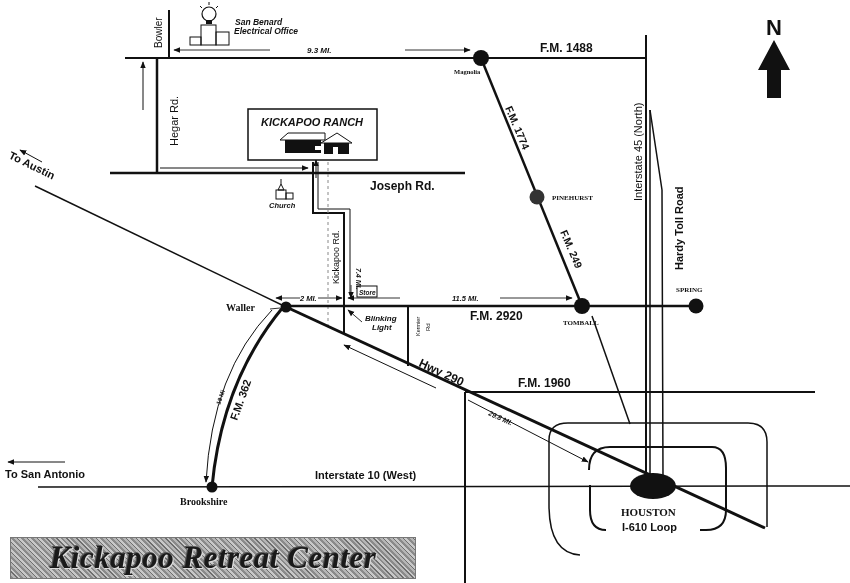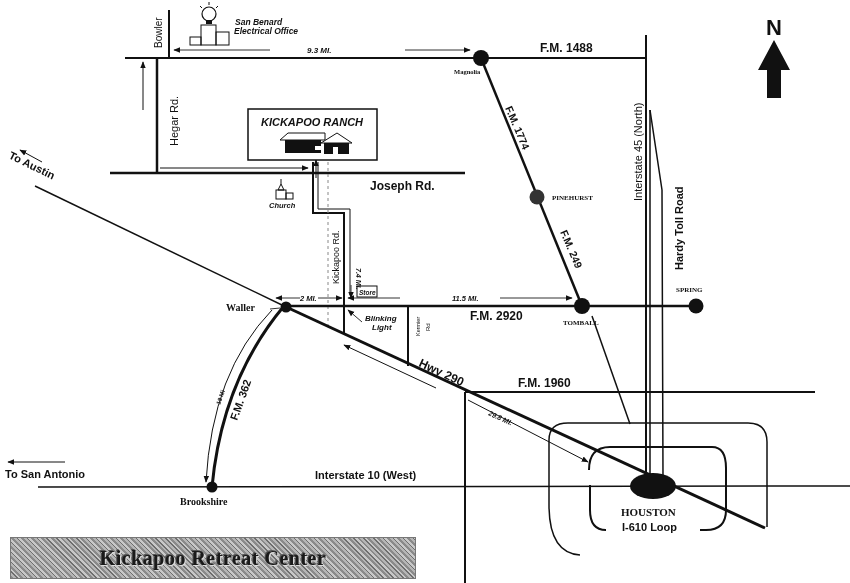--- a/index.html
+++ b/index.html
@@ -11,23 +11,24 @@
     .thin { stroke: #111; stroke-width: 1; fill: none; }
     .dist { stroke: #333; stroke-width: 1; fill: none; }
     .dot { fill: #111; }
     .banner {
       position: absolute; left: 10px; top: 537px; width: 404px; height: 40px;
       background: repeating-linear-gradient(45deg, #8a8a8a 0 2px, #b5b5b5 2px 4px, #6e6e6e 4px 5px, #c8c8c8 5px 7px);
       border: 1px solid #777;
       display: flex; align-items: center; justify-content: center;
     }
     .banner span {
-      font-family: "Liberation Serif", serif; font-weight: bold; font-size: 20px;
+      font-family: "Liberation Serif", serif; font-weight: bold; font-size: 31px;
       color: #1a1a1a; letter-spacing: 0.5px;
       text-shadow: 1px 1px 0 #ddd, -1px -1px 0 #555;
+      font-style: italic;
     }
   </style>
 </head>
 <body>
 
 <svg id="map" viewBox="0 0 850 583" xmlns="http://www.w3.org/2000/svg">
   <defs>
     <marker id="arr" viewBox="0 0 10 10" refX="9" refY="5" markerWidth="7" markerHeight="7" orient="auto-start-reverse">
       <path d="M0,1 L10,5 L0,9 z" fill="#111"></path>
     </marker>

